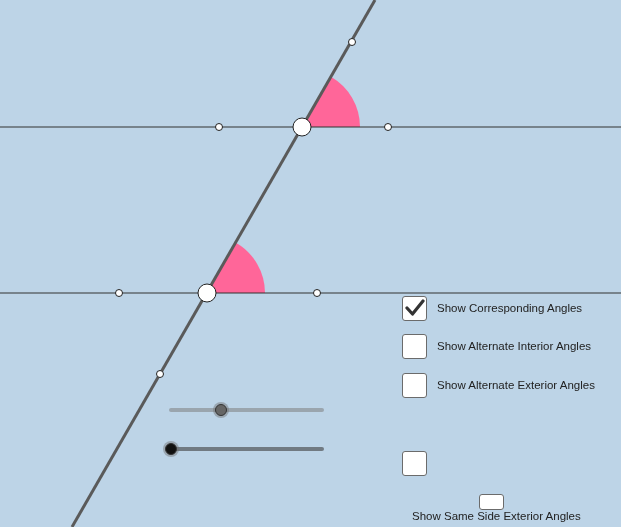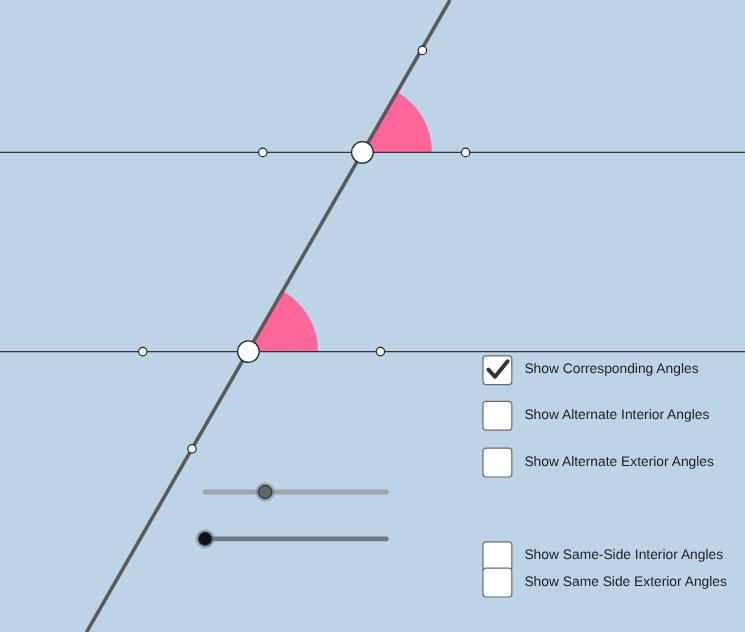--- a/index.html
+++ b/index.html
@@ -58,19 +58,18 @@
     <div class="cb-row" style="top: 332px;">
       <div class="cb-box"></div>
       <span class="cb-label">Show Alternate Interior Angles</span>
     </div>
     <div class="cb-row" style="top: 371px; align-items: center;">
       <div class="cb-box"></div>
       <span class="cb-label">Show Alternate Exterior Angles</span>
     </div>
     <div class="cb-row" style="top: 449px;">
       <div class="cb-box"></div>
-      <span class="cb-label">Show Same-Side Interior Angles</span>
     </div>
-    <div class="cb-row" style="top: 471px;">
+    <div class="cb-row" style="top: 494px; flex-direction: column;">
       <div class="cb-box"></div>
       <span class="cb-label">Show Same Side Exterior Angles</span>
     </div>
   </div>
 
 </body></html>

